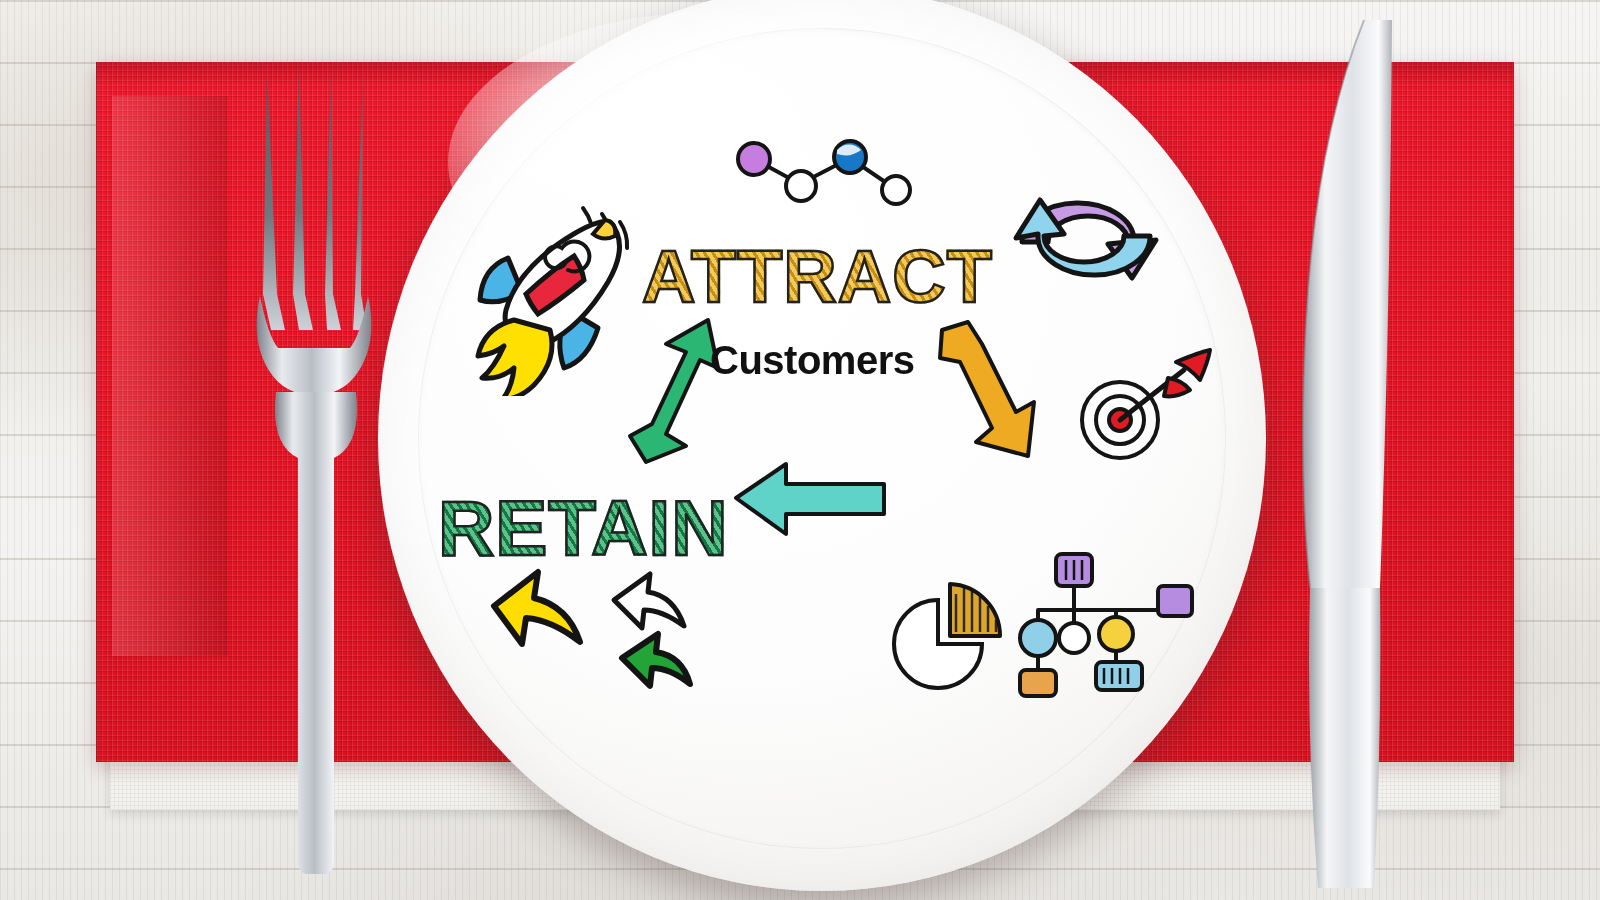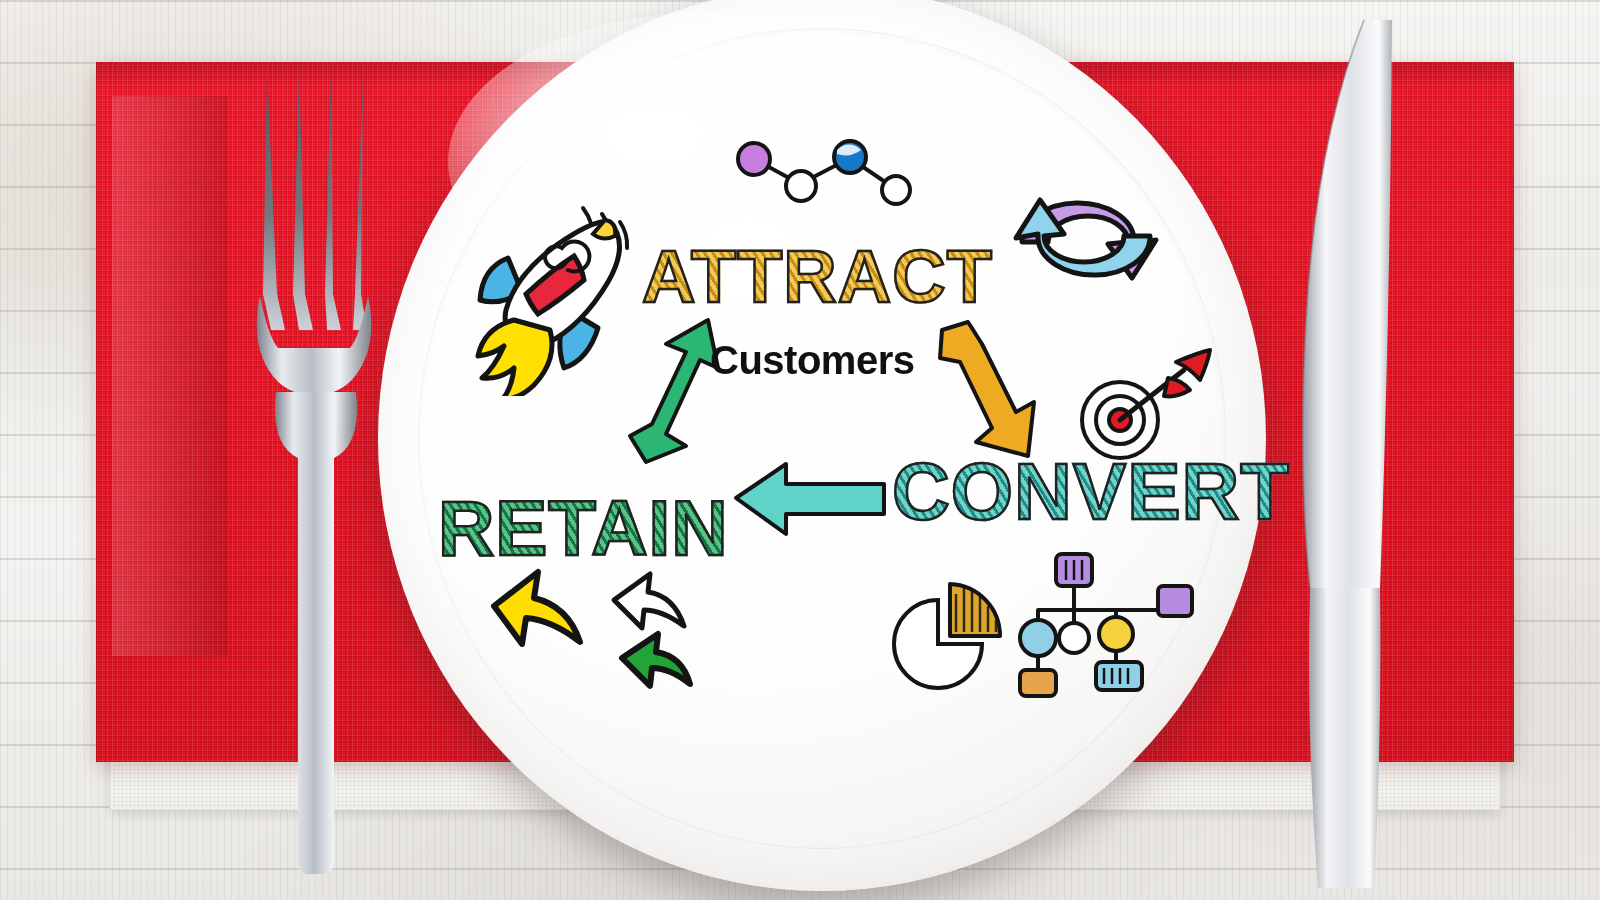--- a/index.html
+++ b/index.html
@@ -283,17 +283,16 @@
     </svg>
     <svg class="abs" style="left:546px;top:330px;width:120px;height:150px" viewBox="0 0 120 150">
       <path d="M18 14 L44 6 L58 28 L92 96 L110 86 L104 140 L52 126 L68 112 L36 46 L16 42 Z" fill="#eeaa22" stroke="#141414" stroke-width="4" stroke-linejoin="round"></path>
     </svg>
     <svg class="abs" style="left:352px;top:466px;width:160px;height:90px" viewBox="0 0 160 90">
       <path d="M6 46 L56 12 L56 32 L154 32 L154 62 L56 62 L56 82 Z" fill="#5fd3c8" stroke="#141414" stroke-width="4" stroke-linejoin="round"></path>
     </svg>
 
     <div class="word abs" id="w-attract">ATTRACT</div>
     <div class="word abs" id="w-retain">RETAIN</div>
-    <div class="word abs" id="w-convert">CONVERT</div>
     <div class="abs" id="w-customers">Customers</div>
 
   </div>
 </div>
 
 </body></html>

